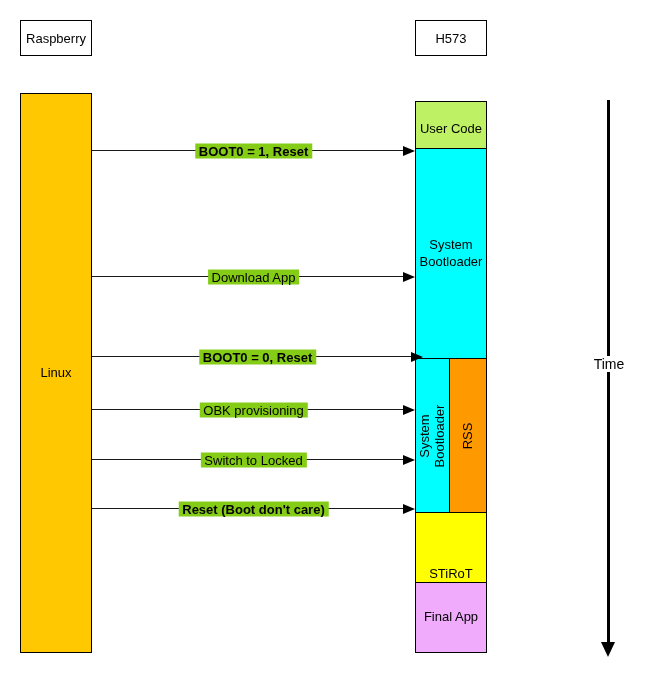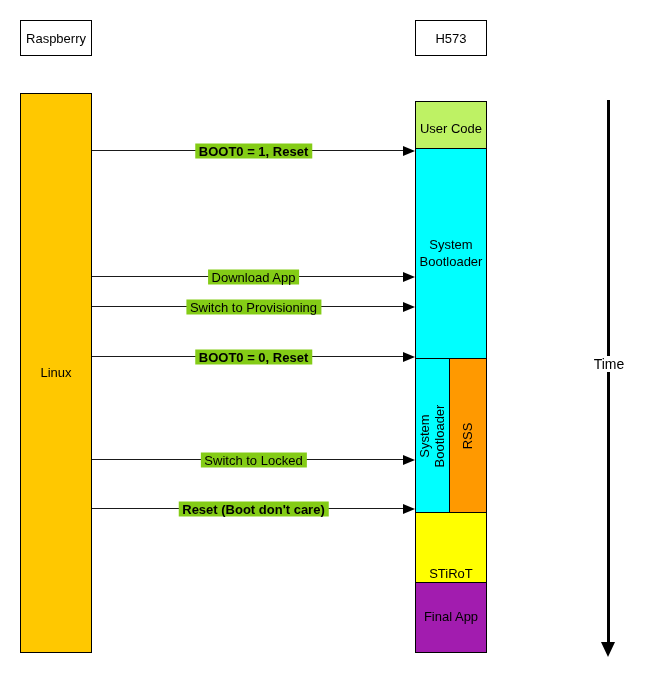--- a/index.html
+++ b/index.html
@@ -94,21 +94,21 @@
     padding: 0 4px;
     font-size: 13px;
     white-space: nowrap;
   }
   .arrow.bold .lbl { font-weight: bold; }
 
   .a1 { top: 142px; }
   .a2 { top: 191px; }
   .a3 { top: 244px; margin-top: 24px; }
   .a4 { top: 298px; }
-  .a5 { top: 348px; }
+  .a5 { top: 348px; padding-left: 8px; }
   .a6 { top: 401px; }
   .a7 { top: 451px; }
   .a8 { top: 500px; }
 
   
   .time-line {
     position: absolute;
     left: 607px;
     top: 100px;
     width: 3px;
@@ -159,43 +159,43 @@
   </div>
   <div class="seg seg-sysboot-sm" style="background-color: rgb(0, 255, 255);">
     <span class="rot-label rot-wide">System Bootloader</span>
   </div>
   <div class="seg seg-rss" style="background-color: rgb(255, 153, 0);">
     <span class="rot-label rot-one">RSS</span>
   </div>
   <div class="seg seg-stirot" style="background-color: rgb(255, 255, 0); align-items: flex-end;">
     <span>STiRoT</span>
   </div>
-  <div class="seg seg-final" style="background-color: #a21caf;">
+  <div class="seg seg-final" style="background-color: #f0abfc;">
     <span>Final App</span>
   </div>
 
   <div class="arrow bold a1">
     <div class="line"></div>
     <div class="head"></div>
     <span class="lbl">BOOT0 = 1, Reset</span>
   </div>
   <div class="arrow a3">
     <div class="line"></div>
     <div class="head"></div>
     <span class="lbl">Download App</span>
   </div>
-  <div class="arrow a4">
-    <div class="line"></div>
-    <div class="head"></div>
-    <span class="lbl">Switch to Provisioning</span>
-  </div>
   <div class="arrow bold a5">
     <div class="line"></div>
     <div class="head"></div>
     <span class="lbl">BOOT0 = 0, Reset</span>
+  </div>
+  <div class="arrow a6">
+    <div class="line"></div>
+    <div class="head"></div>
+    <span class="lbl">OBK provisioning</span>
   </div>
   <div class="arrow a7">
     <div class="line"></div>
     <div class="head"></div>
     <span class="lbl">Switch to Locked</span>
   </div>
   <div class="arrow bold a8">
     <div class="line"></div>
     <div class="head"></div>
     <span class="lbl">Reset (Boot don't care)</span>

